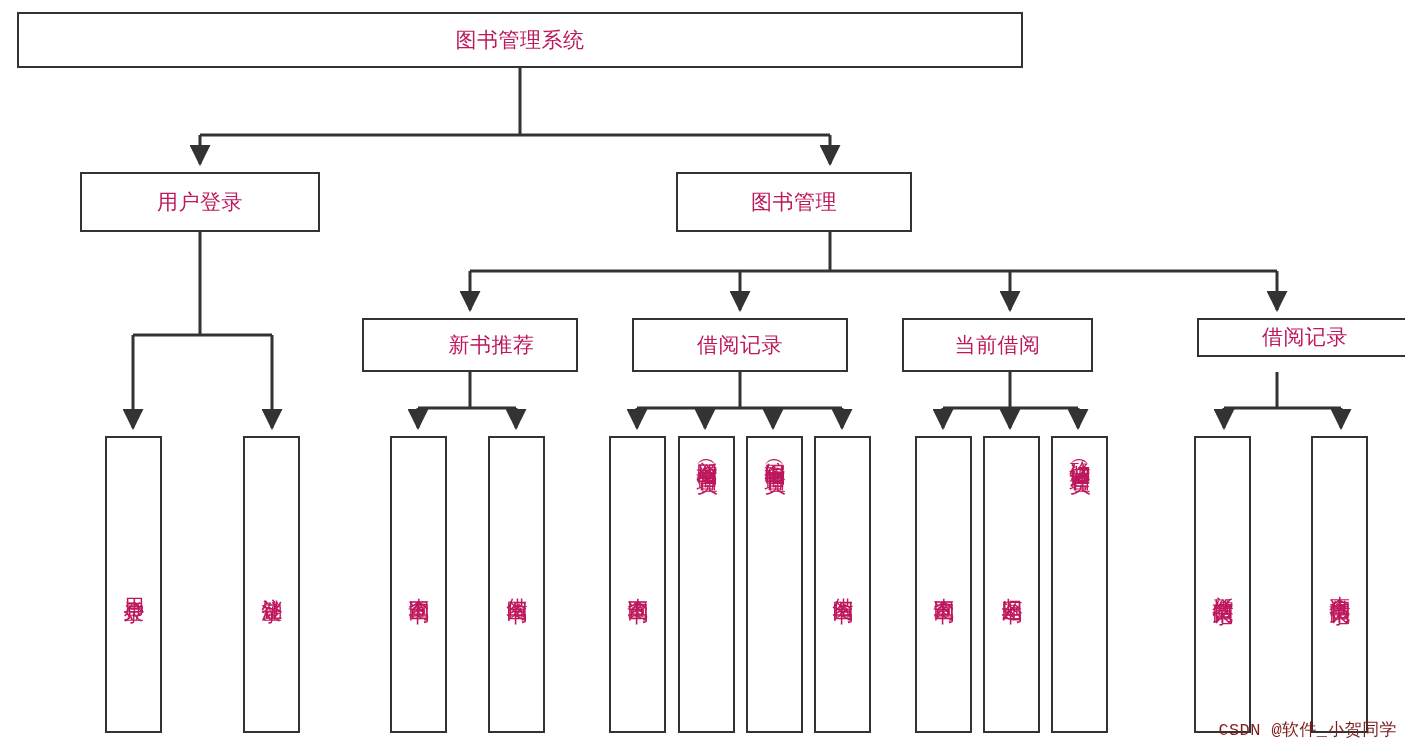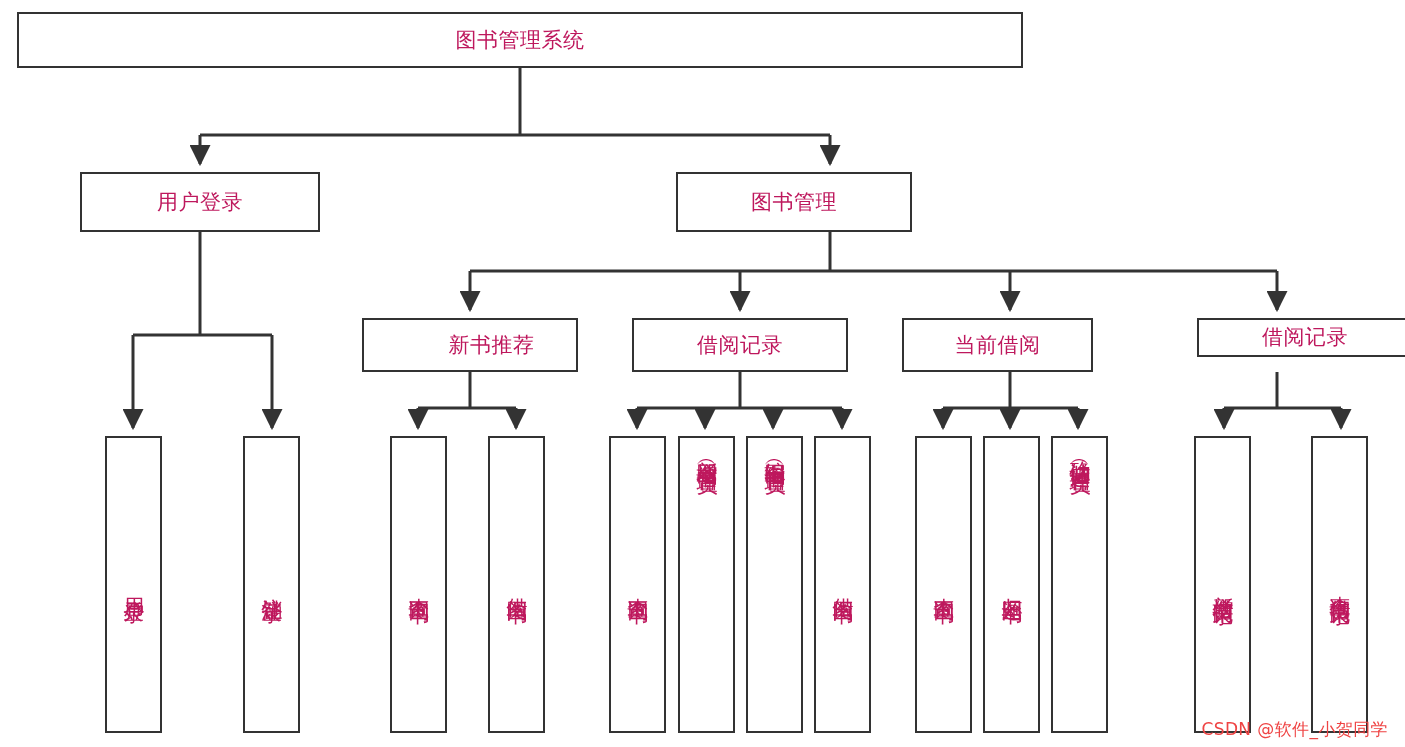--- a/index.html
+++ b/index.html
@@ -57,27 +57,28 @@
     letter-spacing: 2px;
     line-height: 1.0;
     max-height: 282px;
   }
   .node.leaf.centered {
     align-items: center;
     padding-top: 0;
   }
   #watermark {
     position: absolute;
-    right: 17px;
+    right: 8px;
     bottom: 6px;
     font-size: 17px;
-    color: #ef4444;
+    color: #7f1d1d;
     white-space: nowrap;
     z-index: 3;
     letter-spacing: 0.4px;
+    font-family: Liberation Mono, monospace;
   }
 </style>
 </head>
 <body>
 
 <div id="diagram-root">
 
   <svg id="edges-layer" viewBox="0 0 1405 747" xmlns="http://www.w3.org/2000/svg">
     <defs>
       <marker id="arrow" viewBox="0 0 10 10" refX="9" refY="5" markerWidth="7" markerHeight="7" orient="auto-start-reverse">

